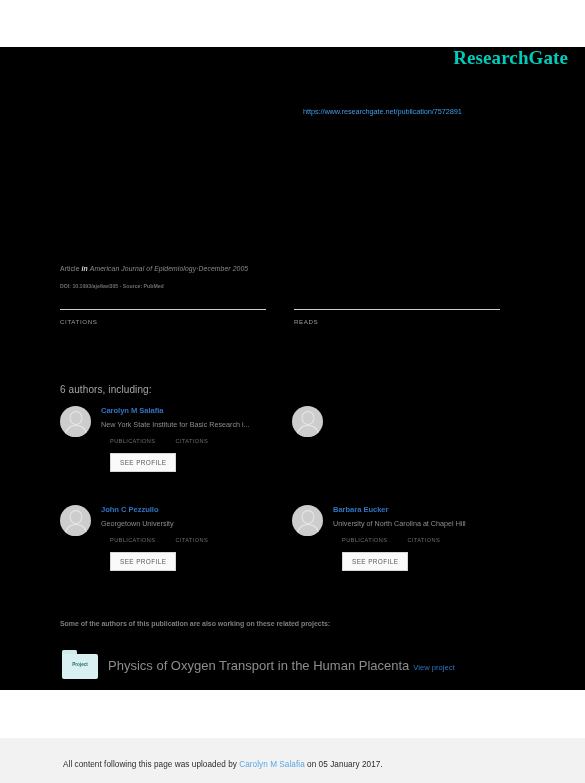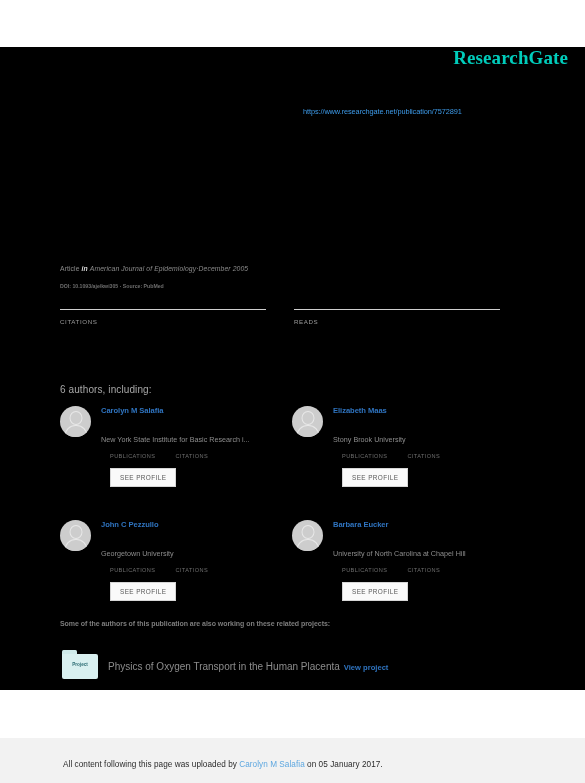--- a/index.html
+++ b/index.html
@@ -188,21 +188,21 @@
   .author-name {
     font-size: 7.6px;
     font-weight: bold;
     color: #2f74c0;
     letter-spacing: -0.05px;
     white-space: nowrap;
   }
   .author-affil {
     font-size: 7.2px;
     color: #8d8d8d;
-    margin-top: 20px;
+    margin-top: 5px;
     white-space: nowrap;
   }
   .counts {
     display: flex;
     gap: 20px;
     margin-top: 9px;
     padding-left: 9px;
   }
   .count-item {
     text-align: left;
@@ -279,28 +279,28 @@
     position: absolute;
     top: 12px;
     left: 0;
     width: 36px;
     text-align: center;
     font-size: 4.6px;
     color: #2b6b72;
     font-weight: bold;
   }
   .project-title {
-    font-size: 10px;
+    font-size: 13px;
     color: #8d8d8d;
     white-space: nowrap;
   }
   .view-project {
     font-size: 7.6px;
     color: #2f74c0;
-    font-weight: bold;
+    font-weight: normal;
     margin-left: 4px;
     cursor: pointer;
     white-space: nowrap;
   }
 
   
   .footer {
     background: #f2f2f2;
     height: 93px;
     padding: 22px 62px 0 63px;
@@ -386,35 +386,20 @@
         </div>
         <div class="see-profile">SEE PROFILE</div>
       </div>
     </div>
 
     <div class="author">
       <div class="avatar">
         <div class="head"></div>
           <div class="body"></div>
       </div>
-      <div class="author-info">
-        <div class="author-name">Elizabeth Maas</div>
-        <div class="author-affil">Stony Brook University</div>
-        <div class="counts">
-          <div class="count-item">
-            <div class="count-number"></div>
-            <div class="count-label">PUBLICATIONS</div>
-          </div>
-          <div class="count-item">
-            <div class="count-number"></div>
-            <div class="count-label">CITATIONS</div>
-          </div>
-        </div>
-        <div class="see-profile">SEE PROFILE</div>
-      </div>
     </div>
 
     <div class="author">
       <div class="avatar">
         <div class="head"></div>
           <div class="body"></div>
       </div>
       <div class="author-info">
         <div class="author-name">John C Pezzullo</div>
         <div class="author-affil">Georgetown University</div>

